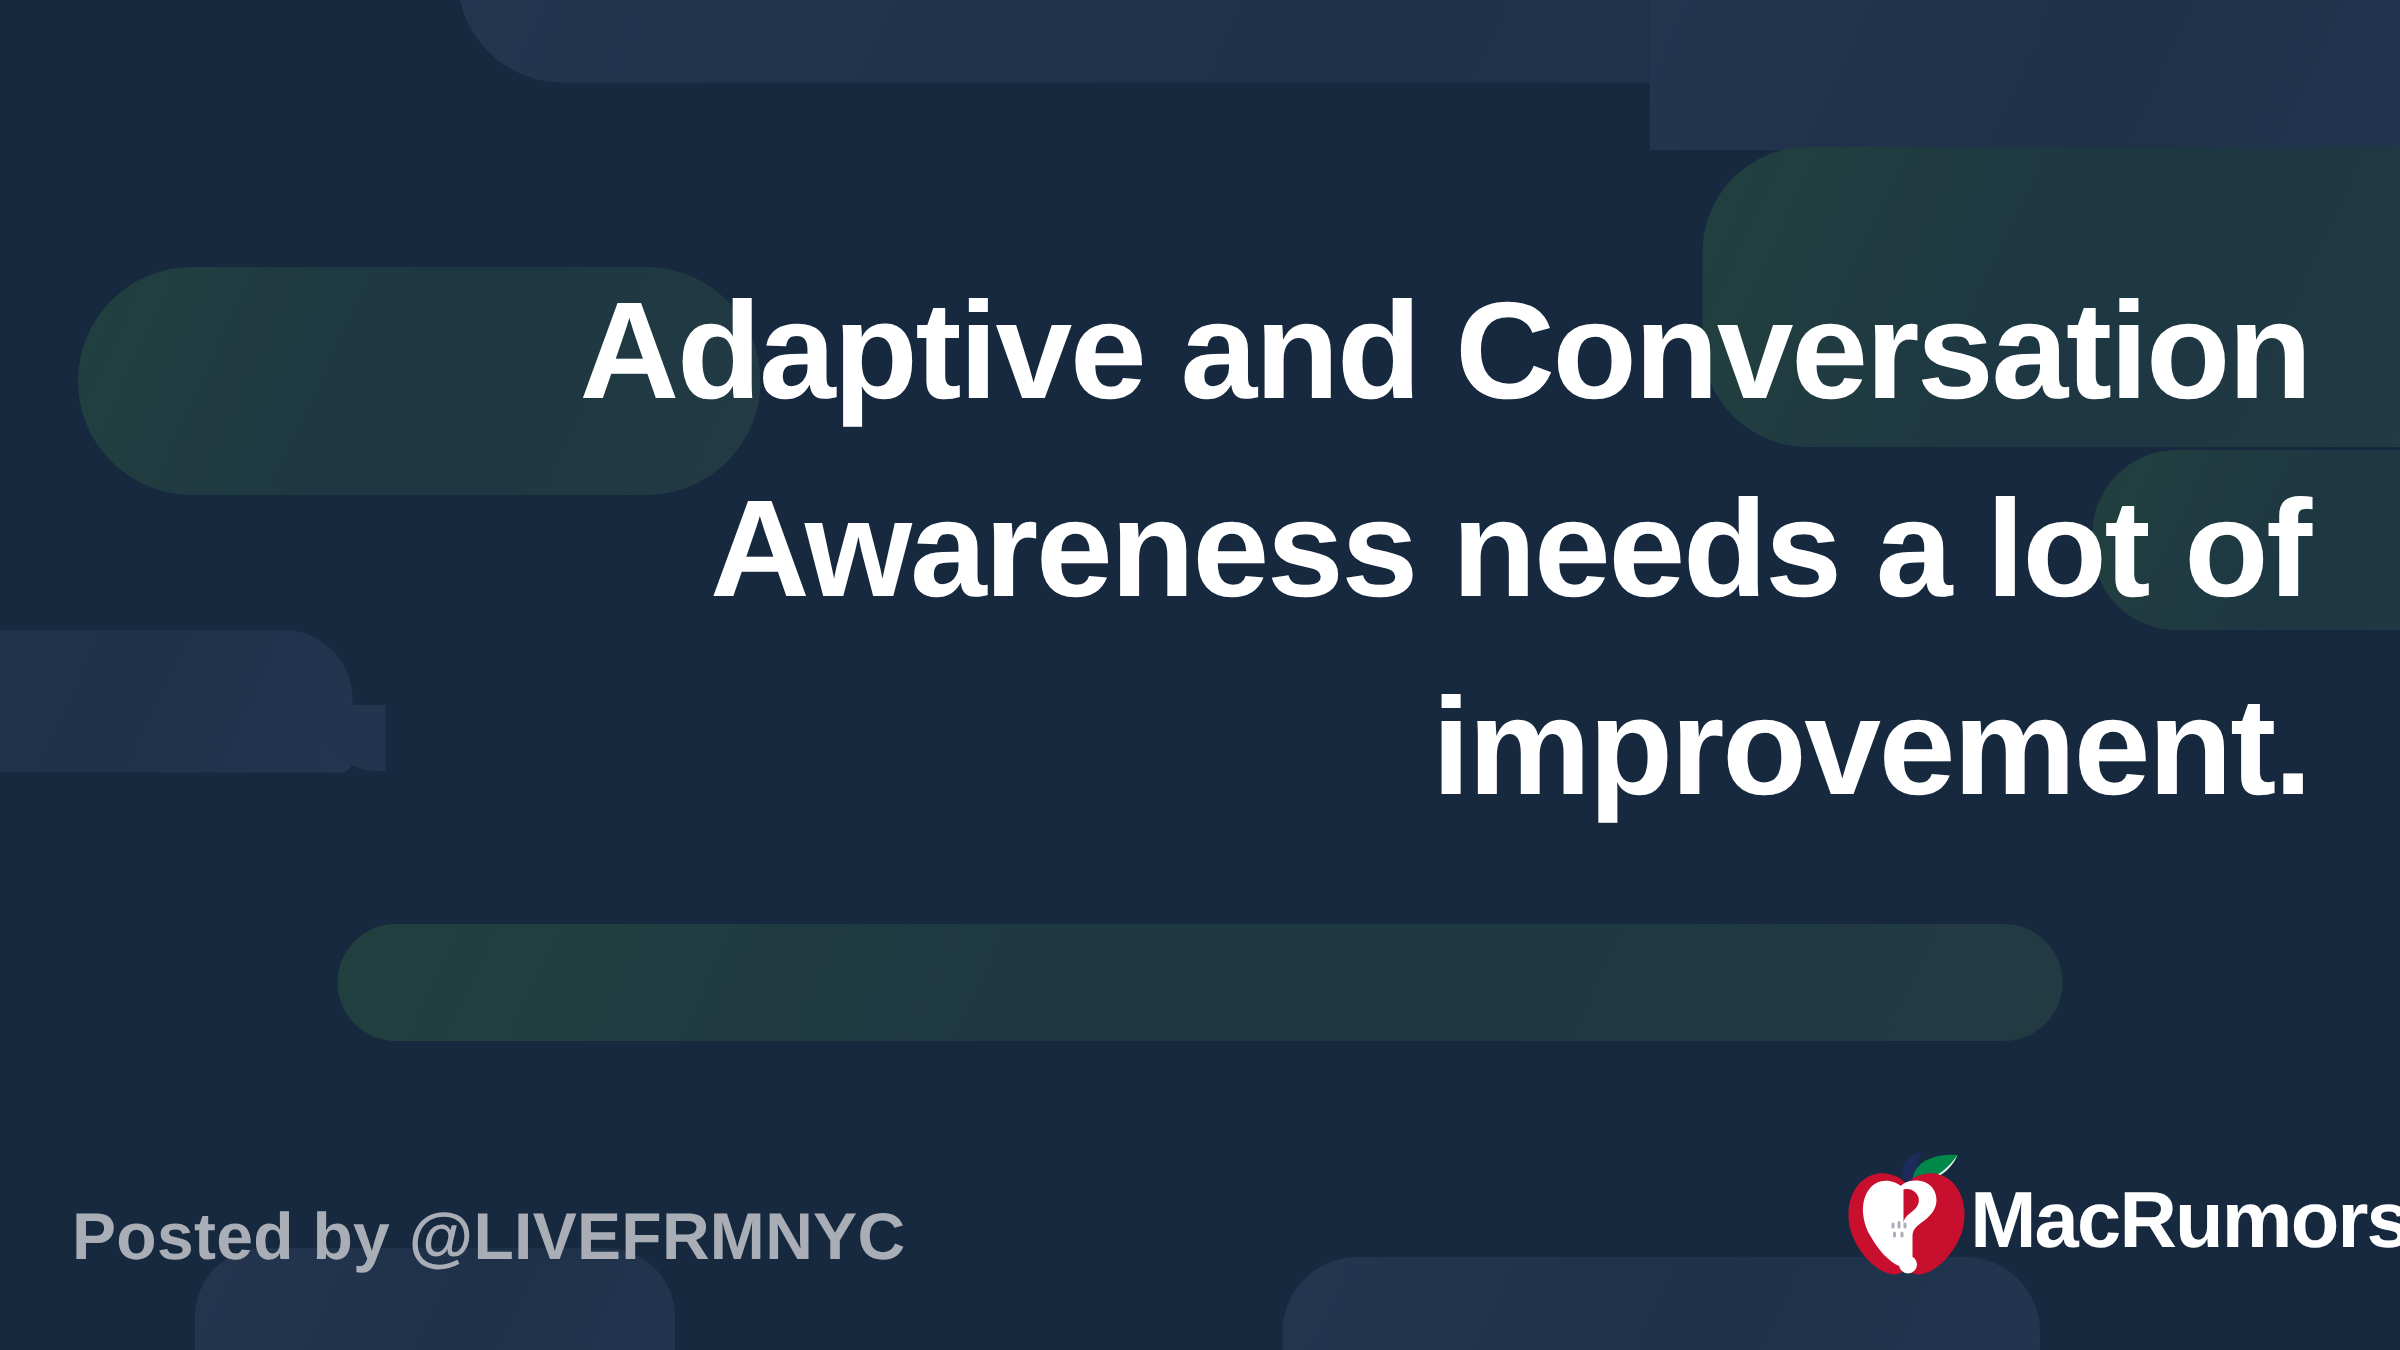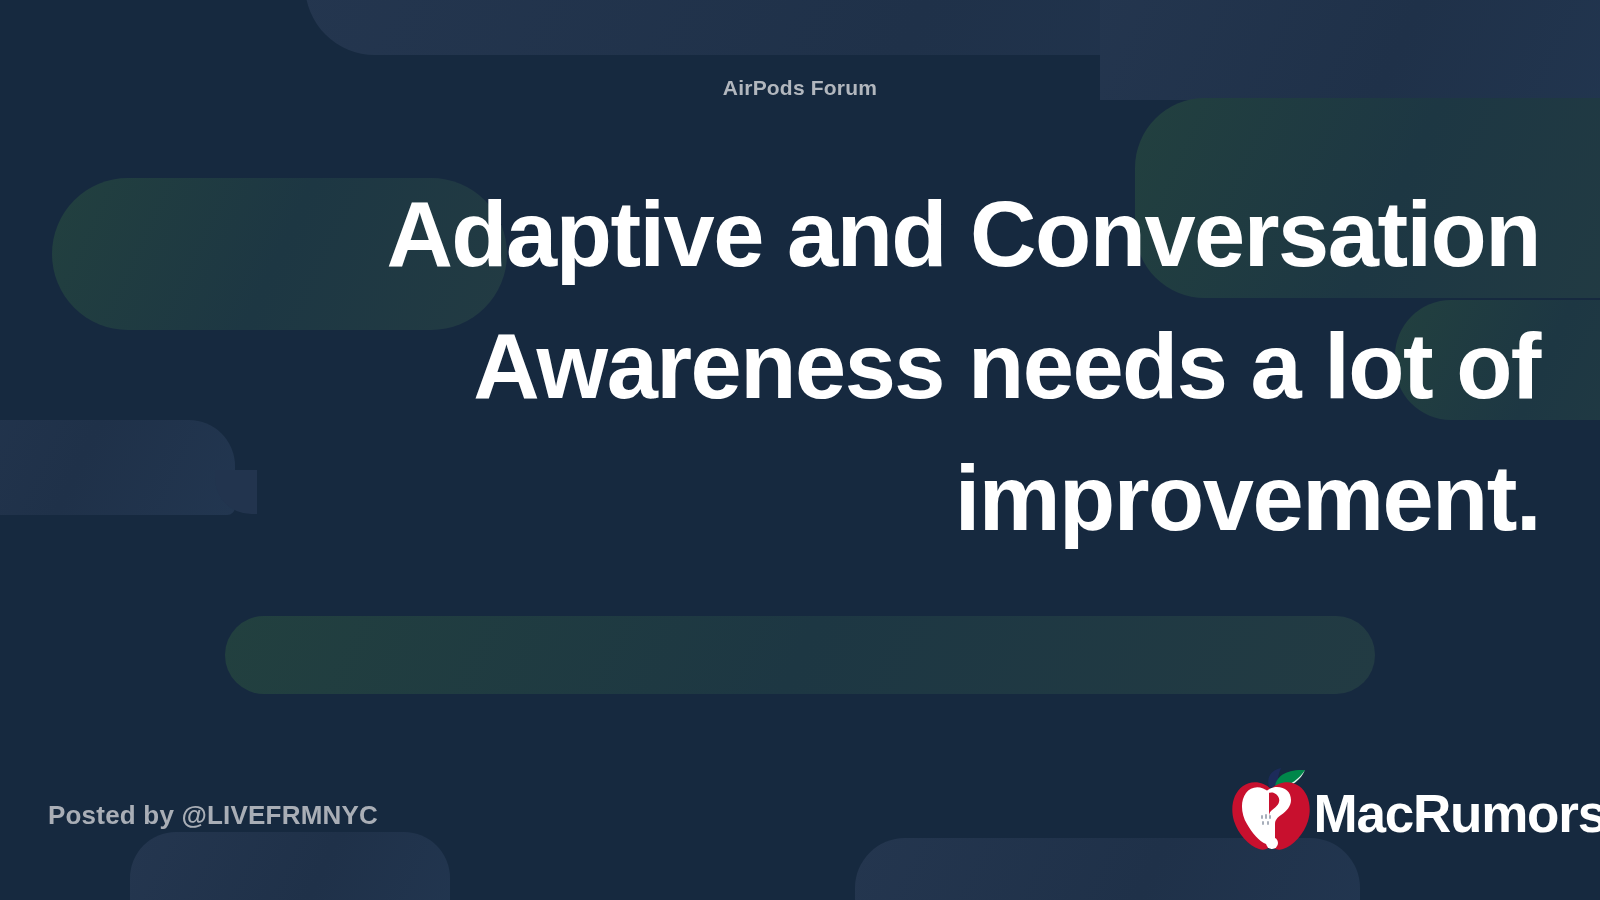--- a/index.html
+++ b/index.html
@@ -66,21 +66,21 @@
     letter-spacing:-1.5px;
     white-space:pre-line;
   }
 
   #footer {
     position:absolute; left:0; bottom:0; width:1600px; height:160px;
   }
 
   #posted-by {
     position:absolute; left:48px; top:60px;
-    font-size:26px; font-weight:bold;
+    font-size:44px; font-weight:bold;
     color:#a9aeb6;
     letter-spacing:.2px;
   }
 
   #brand-logo {
     position:absolute; right:-6px; top:28px;
     display:flex; align-items:center;
   }
   #brand-mark { width:92px; height:84px; display:block; }
   #brand-wordmark {
@@ -102,21 +102,20 @@
   <div class="bubble b-blue  bb6"></div>
   <div class="tail"></div>
   <div class="bubble b-green bb7"></div>
   <div class="bubble b-blue  bb8"></div>
   <div class="bubble b-blue  bb9"></div>
   <div class="bubble b-green bb10"></div>
 </div>
 
 <div id="content">
 
-  <div id="forum-label">AirPods Forum</div>
 
   <h1 id="post-title">Adaptive and Conversation Awareness needs a lot of improvement.</h1>
 
   <div id="footer">
 
     <div id="posted-by">Posted by @LIVEFRMNYC</div>
 
     <div id="brand-logo">
       <svg id="brand-mark" viewBox="0 0 92 84">
 

